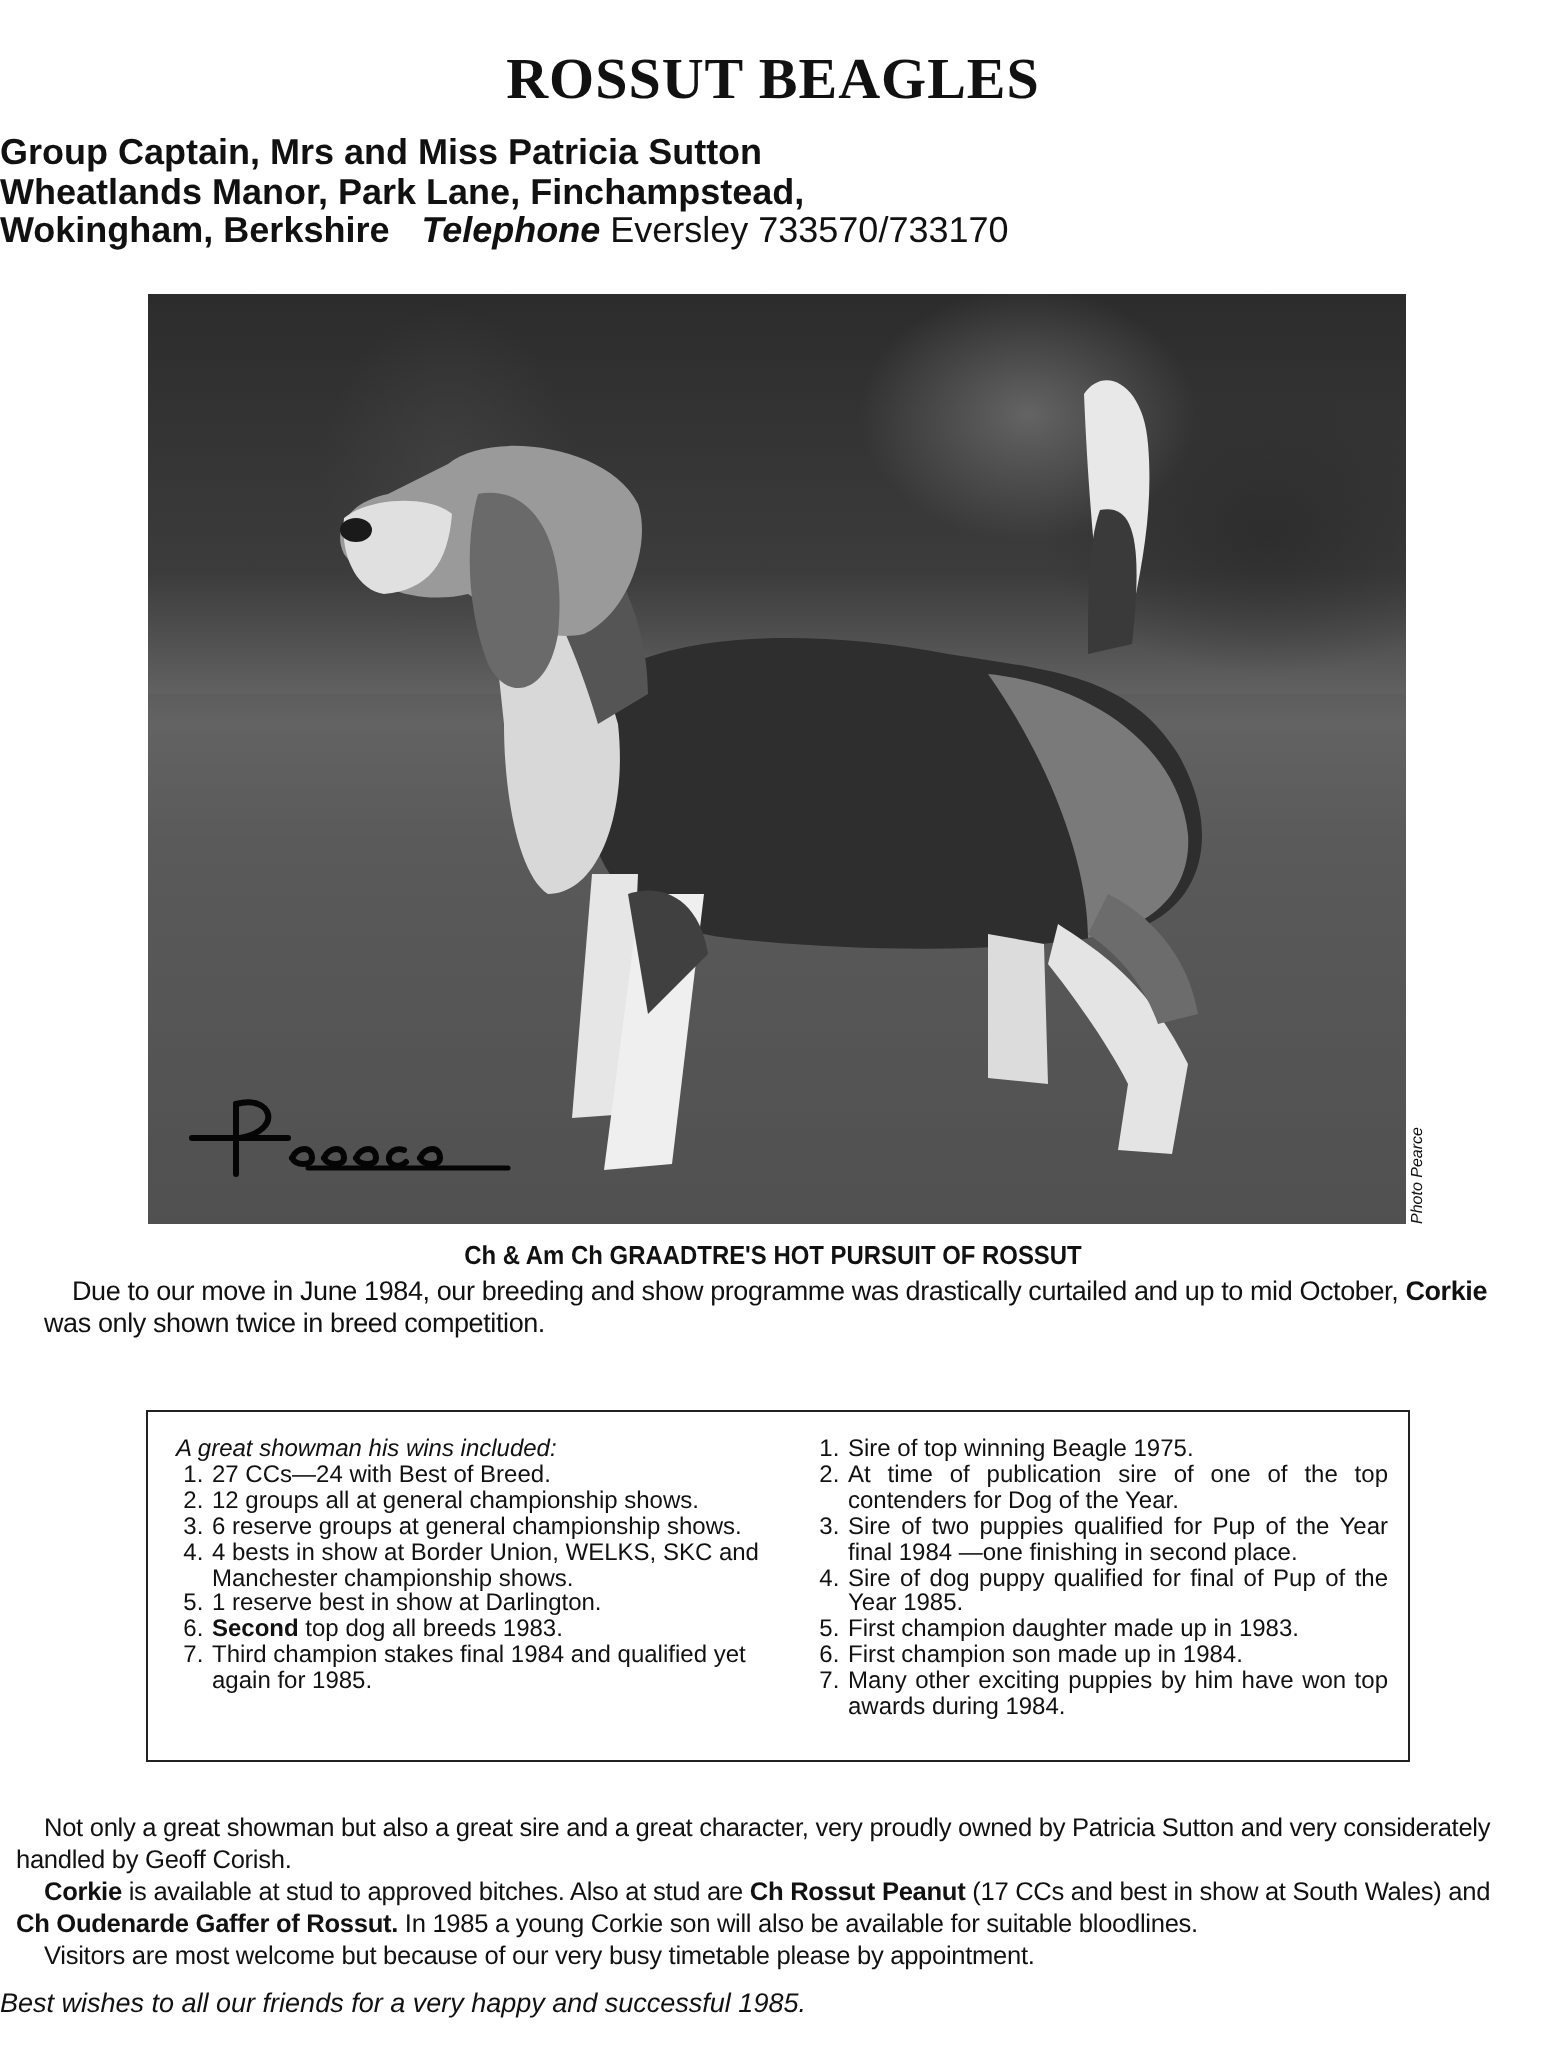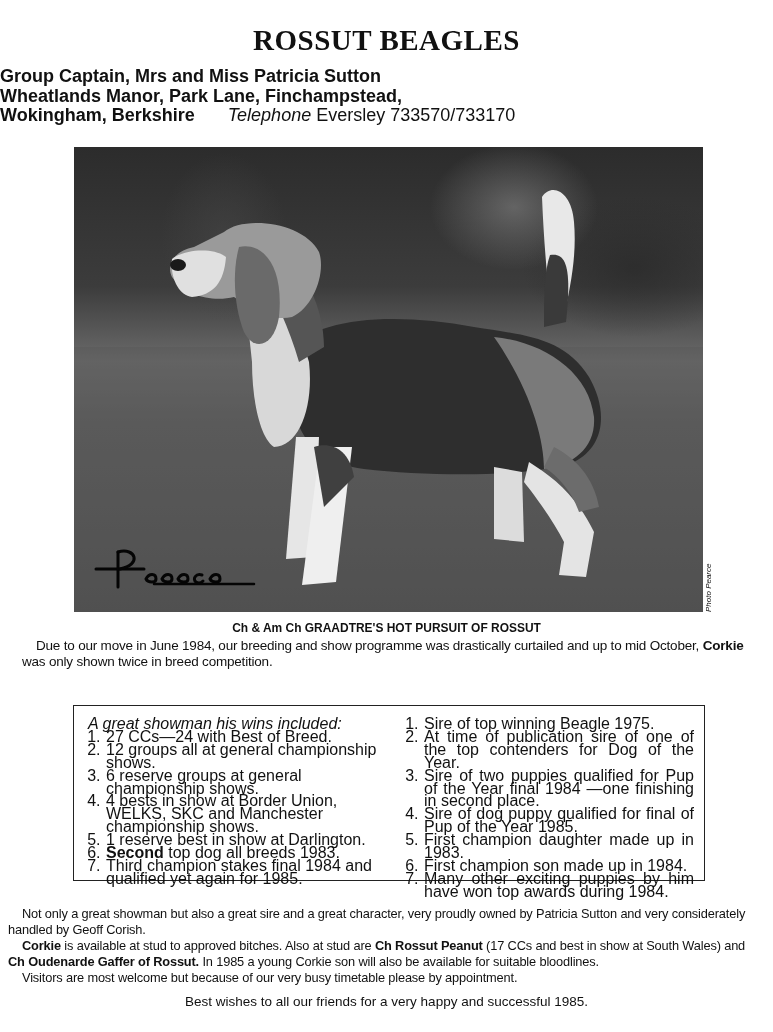--- a/index.html
+++ b/index.html
@@ -1,48 +1,48 @@
 <!DOCTYPE html>
 <html><head>
 <meta charset="utf-8">
 <style>
   html, body { margin: 0; padding: 0; background: #ffffff; }
   body { width: 773px; height: 1032px; position: relative; overflow: hidden; color: #111; font-family: "Liberation Sans", sans-serif; }
   .title { position: absolute; left: 0; width: 773px; top: 18px; text-align: center; font-family: "Liberation Serif", serif; font-weight: bold; font-size: 29px; letter-spacing: 0.5px; line-height: 44px; }
   .sub { position: absolute; left: 0; width: 773px; font-weight: bold; font-size: 18px; line-height: 21px; }
   .sub1 { top: 66px; } .sub2 { top: 86px; } .sub3 { top: 105px; }
-  .sub3 .tel-label { font-weight: normal; font-style: italic; margin-left: 28px; }
+  .sub3 .tel-label { font-weight: bold; font-style: italic; margin-left: 11px; }
   .sub3 .tel-num { font-weight: normal; }
 
   .photo { position: absolute; left: 74px; top: 147px; width: 629px; height: 465px; overflow: hidden;
     background:
       radial-gradient(ellipse 120px 90px at 440px 60px, rgba(140,140,140,0.55), transparent 70%),
       radial-gradient(ellipse 90px 120px at 150px 90px, rgba(70,70,70,0.6), transparent 70%),
       radial-gradient(ellipse 160px 100px at 560px 120px, rgba(40,40,40,0.7), transparent 70%),
       linear-gradient(to bottom, #2c2c2c 0%, #3c3c3c 30%, #6a6a6a 46%, #5c5c5c 60%, #4e4e4e 100%);
   }
   .photo svg { position: absolute; left: 0; top: 0; }
   .photo-credit { position: absolute; left: 700px; top: 560px; width: 60px; height: 12px; font-size: 8px; font-style: italic; transform: rotate(-90deg); transform-origin: 0 0; top: 612px; left: 704px; }
 
   .caption { position: absolute; left: 0; width: 773px; top: 620px; text-align: center; font-weight: bold; font-size: 13px; line-height: 16px; transform: scaleX(0.92); }
   .intro { position: absolute; left: 22px; width: 740px; top: 638px; font-size: 13.5px; line-height: 16px; text-indent: 14px; letter-spacing: -0.2px; }
   .intro b { font-weight: bold; }
 
   .box { position: absolute; left: 73px; top: 705px; width: 632px; height: 176px; border: 1px solid #222; box-sizing: border-box; }
-  .col { position: absolute; top: 12px; font-size: 16px; line-height: 12.9px; }
+  .col { position: absolute; top: 12px; font-size: 12px; line-height: 12.9px; }
   .col.left { left: 14px; width: 300px; }
   .col.right { left: 332px; width: 288px; text-align: justify; }
   .col .head { font-style: italic; }
   .col ol { margin: 0; padding-left: 17px; }
   .col ol li { padding-left: 1px; }
 
   .para { position: absolute; left: 8px; width: 740px; font-size: 12.8px; line-height: 16px; letter-spacing: -0.15px; text-indent: 14px; }
   .p1 { top: 906px; } .p2 { top: 938px; } .p3 { top: 970px; }
   .para b { font-weight: bold; }
-  .closing { position: absolute; left: 0; width: 773px; top: 994px; text-align: center; font-size: 13.5px; line-height: 16px; }
+  .closing { position: absolute; left: 0; width: 773px; top: 994px; text-align: left; font-style: italic; font-size: 13.5px; line-height: 16px; }
 </style>
 </head>
 <body>
 
 <div class="title">ROSSUT BEAGLES</div>
 <div class="sub sub1">Group Captain, Mrs and Miss Patricia Sutton</div>
 <div class="sub sub2">Wheatlands Manor, Park Lane, Finchampstead,</div>
 <div class="sub sub3">
   <span>Wokingham, Berkshire</span>
   <span class="tel-label">Telephone</span>

